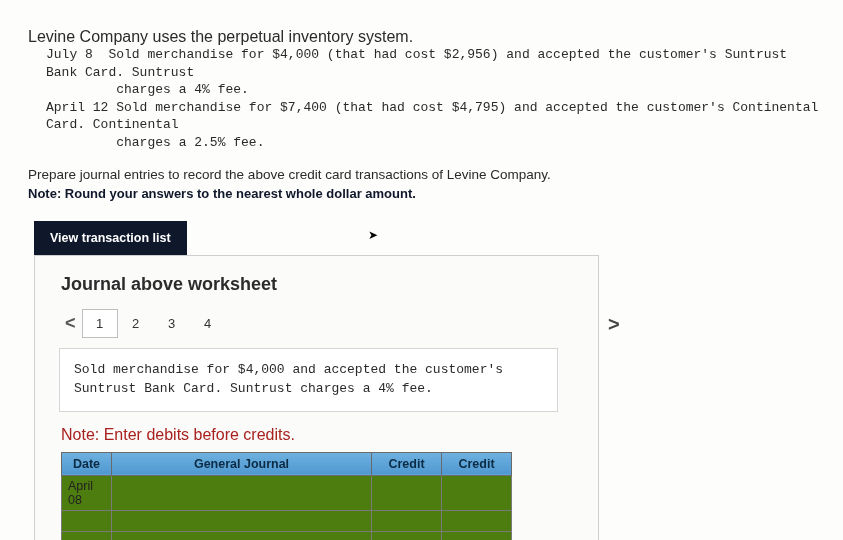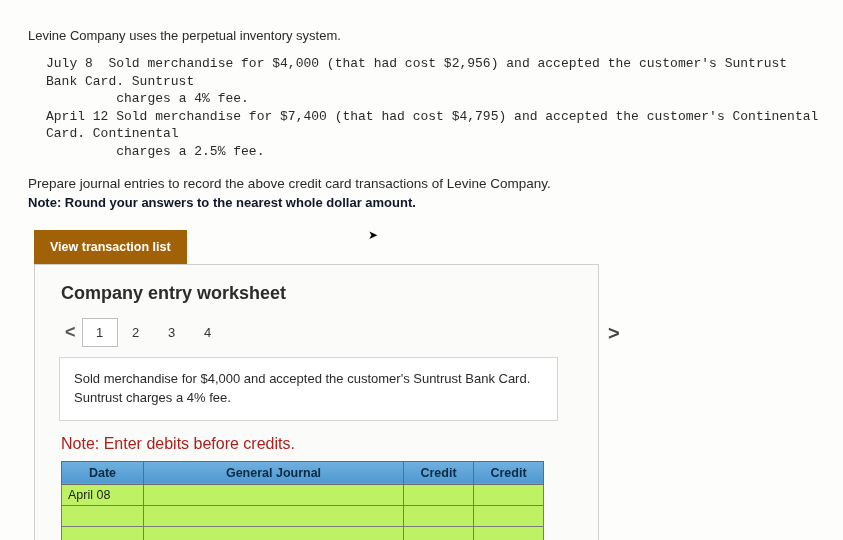--- a/index.html
+++ b/index.html
@@ -6,33 +6,33 @@
   body {
     font-family: Arial, Helvetica, sans-serif;
     background: #fdfdfc;
     width: 843px;
     height: 540px;
     color: #2a2a2a;
     padding: 28px 0 0 28px;
     font-size: 13px;
     position: relative;
   }
-  .intro { margin-bottom: 12px; font-size: 13px; }
+  .intro { font-size: 16px; }
   .mono-block {
     font-family: "Courier New", monospace;
     font-size: 13px;
     line-height: 1.35;
     margin: 0 0 16px 18px;
     white-space: pre-wrap;
     max-width: 780px;
   }
   .instruction { font-size: 13.5px; margin-bottom: 4px; }
   .note-red { color: #0f172a; font-weight: bold; font-size: 13px; margin-bottom: 20px; }
   .btn-primary {
-    background: #a16207;
+    background: #0f172a;
     color: #fff;
     border: none;
     padding: 10px 16px;
     font-size: 12.5px;
     font-weight: bold;
     cursor: pointer;
     margin: 0 0 0 6px;
   }
   .worksheet-panel {
     border: 1px solid #cfcfcf;
@@ -84,20 +84,21 @@
     border: 1px solid #bfbfbf;
     background: #fff;
   }
   .desc-box {
     margin: 0 40px 14px 24px;
     border: 1px solid #d6d6d6;
     padding: 12px 14px;
     font-size: 13px;
     line-height: 1.45;
     background: #fff;
+    font-family: Liberation Mono, monospace;
   }
   .debits-note {
     color: #a8211e;
     font-size: 16px;
     padding: 0 0 8px 26px;
   }
   .je-table {
     border-collapse: collapse;
     margin: 0 0 0 26px;
     font-size: 12.5px;
@@ -107,24 +108,24 @@
     background: linear-gradient(#6fb1e0, #4e98d0);
     color: #0c2b44;
     font-weight: bold;
     border: 1px solid #6a6a6a;
     padding: 4px 6px;
     text-align: center;
   }
   .je-table td {
     border: 1px solid #7a7a7a;
     padding: 3px 6px;
-    background: #bef264;
+    background: #4d7c0f;
     color: #222;
   }
-  .col-date { width: 82px; }
+  .col-date { width: 50px; }
   .col-journal { width: 260px; }
   .col-debit { width: 70px; text-align: center; }
   .col-credit { width: 70px; text-align: center; }
   .cursor-dot {
     position: absolute;
     left: 368px;
     top: 228px;
     font-size: 12px;
     color: #000;
     pointer-events: none;
@@ -142,21 +143,21 @@
 April 12 Sold merchandise for $7,400 (that had cost $4,795) and accepted the customer's Continental Card. Continental
          charges a 2.5% fee.</pre>
 
 <div class="instruction">Prepare journal entries to record the above credit card transactions of Levine Company.</div>
 <div class="note-red">Note: Round your answers to the nearest whole dollar amount.</div>
 
 <button class="btn-primary">View transaction list</button>
 
 <div style="position:relative;">
   <div class="worksheet-panel">
-    <div class="ws-title">Company entry worksheet</div>
+    <div class="ws-title">Journal above worksheet</div>
 
     <div class="tabrow">
       <span class="navchev">&lt;</span>
       <span class="tab active">1</span>
       <span class="tab">2</span>
       <span class="tab">3</span>
       <span class="tab">4</span>
     </div>
 
     <div class="desc-box">Sold merchandise for $4,000 and accepted the customer's Suntrust Bank Card. Suntrust charges a 4% fee.</div>

